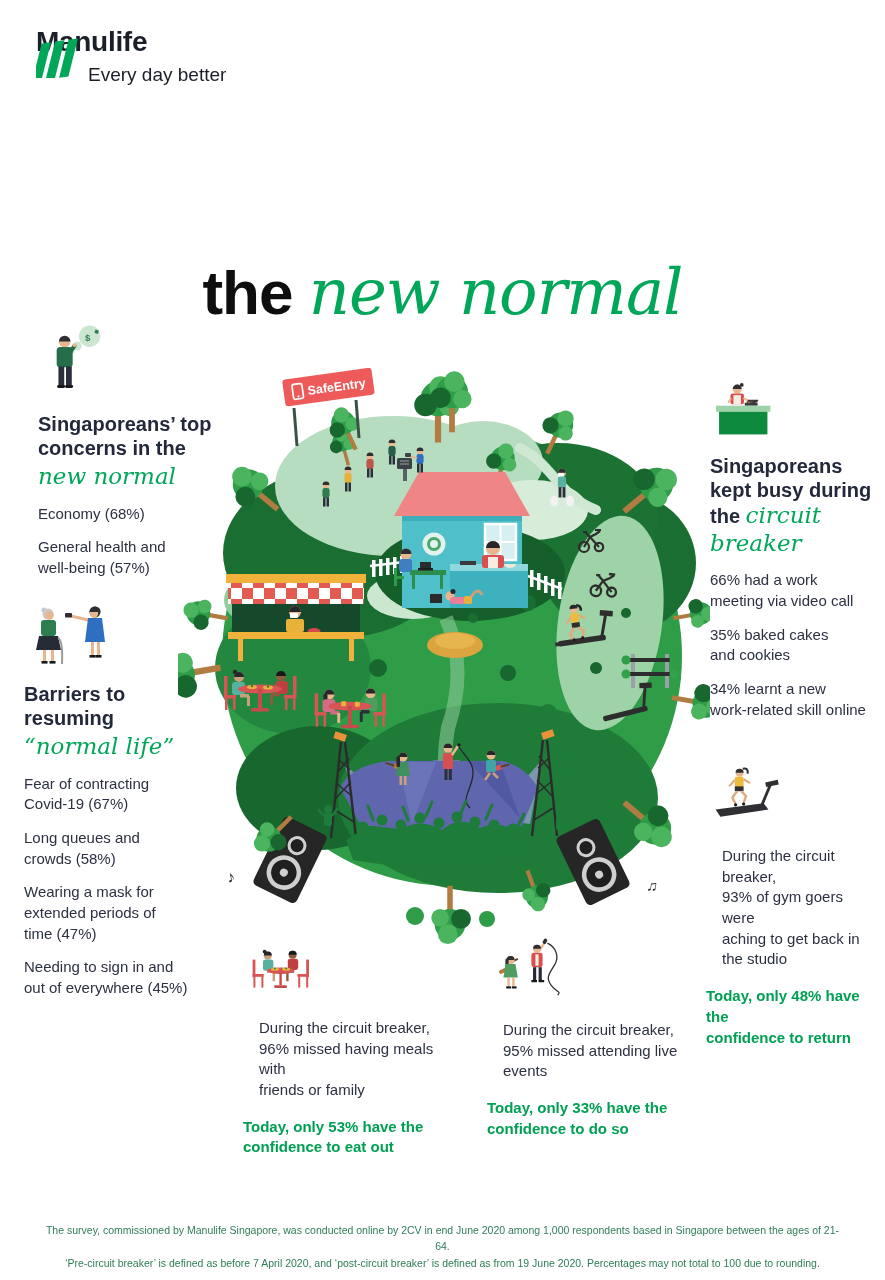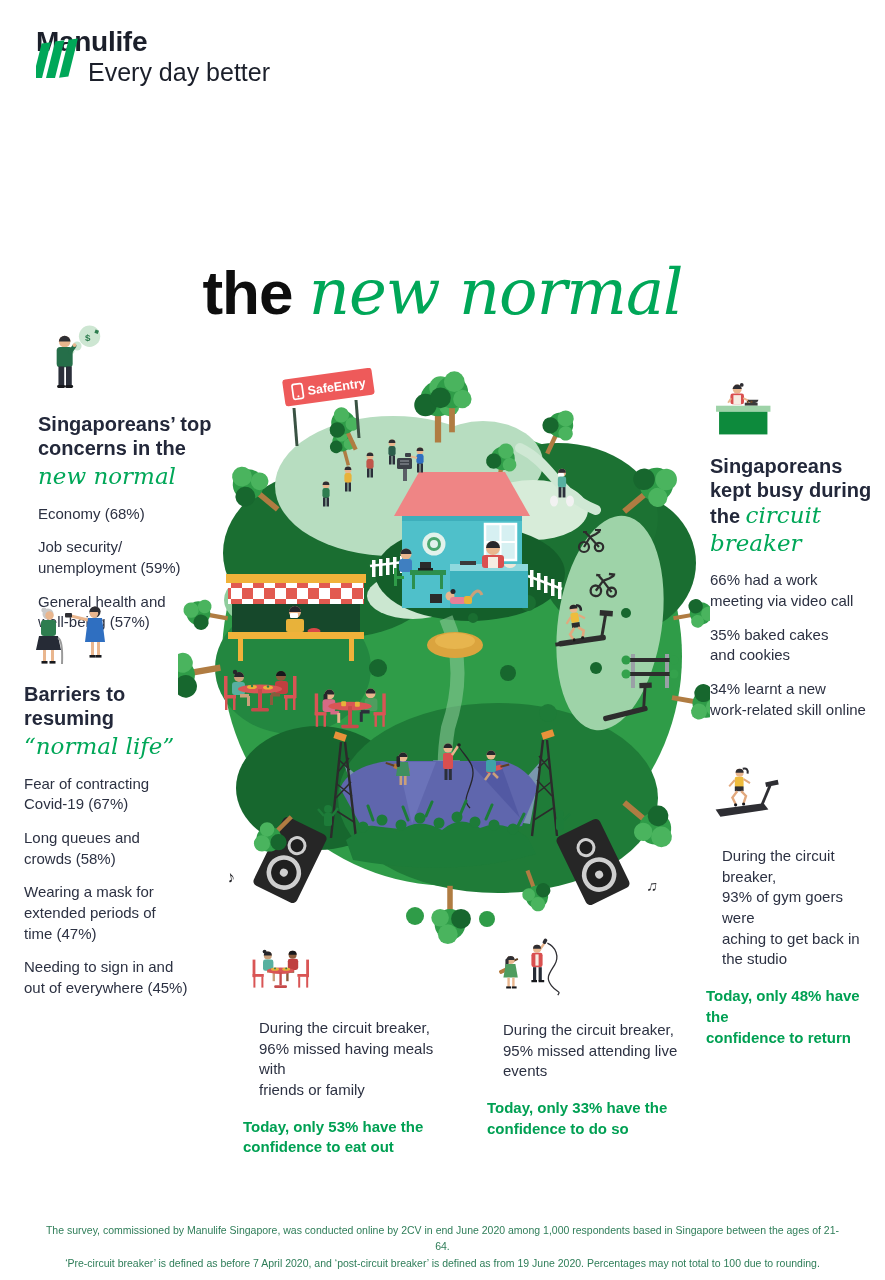--- a/index.html
+++ b/index.html
@@ -3,21 +3,21 @@
 <meta charset="utf-8">
 <style>
   html,body{margin:0;padding:0}
   body{
     width:885px;height:1280px;position:relative;background:#ffffff;
     font-family:"Liberation Sans",sans-serif;color:#2c3142;overflow:hidden;
   }
   .abs{position:absolute}
   
   .brand-name{font-size:28px;font-weight:bold;color:#1b1f2a;letter-spacing:-0.3px}
-  .brand-tagline{font-size:25px;color:#1b1f2a;}
+  .brand-tagline{font-size:19px;color:#1b1f2a;margin-top:6px}
   
   .title{left:0;top:136px;width:885px;text-align:center;
     font-size:62px;line-height:76px;font-weight:bold;color:#0e0e0e;letter-spacing:-1px}
   .title .accent{font-size:64px}
   
   .accent{font-family:"DejaVu Serif",serif;font-style:italic;font-weight:normal;color:#00a758}
   .accent.block{display:block;margin-top:3px}
   
   .sec{font-size:15px}
   .spot{display:block;margin-bottom:10px}
@@ -430,22 +430,20 @@
     <path d="M36,34 L41,27" stroke="#256e49" stroke-width="4.5" stroke-linecap="round"></path>
     <circle cx="41" cy="26" r="2.2" fill="#e9b68e"></circle>
     <rect x="23" y="50" width="6.5" height="22" fill="#2b2f3a"></rect>
     <rect x="31.5" y="50" width="6.5" height="22" fill="#2b2f3a"></rect>
     <rect x="21.5" y="71" width="9" height="3.2" rx="1.5" fill="#17181c"></rect>
     <rect x="30.5" y="71" width="9" height="3.2" rx="1.5" fill="#17181c"></rect>
   </svg>
   <h2 class="h"><span class="plain">Singaporeans’ top
 concerns in the</span><em class="accent block">new normal</em></h2>
   <p class="item">Economy (68%)</p>
-  <p class="item">Job security/
-unemployment (59%)</p>
   <p class="item">General health and
 well-being (57%)</p>
 </section>
 
 <section class="abs sec" style="left:24px;top:602px;width:188px">
   <svg class="spot" width="102" height="70" viewBox="0 0 100 70">
     <circle cx="23" cy="12" r="5.5" fill="#c9c9c9"></circle>
       <circle cx="19" cy="8" r="2.6" fill="#c9c9c9"></circle>
     <circle cx="24.5" cy="13.5" r="4.2" fill="#e9b68e"></circle>
     <rect x="16" y="18" width="15" height="16" rx="3" fill="#2e7d4f"></rect>

